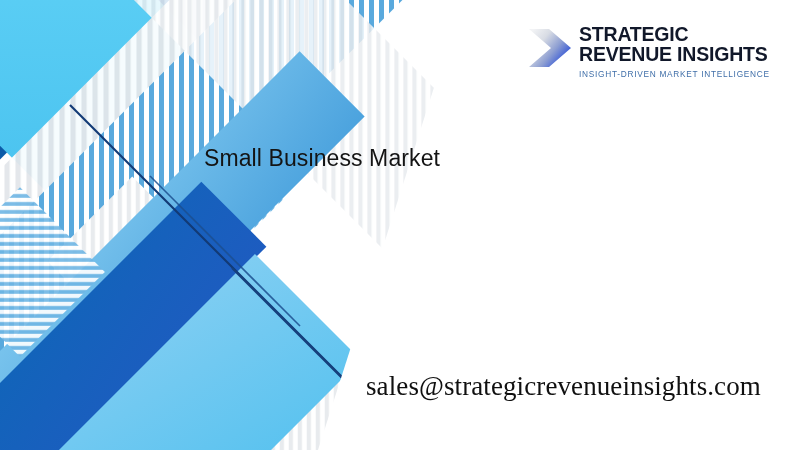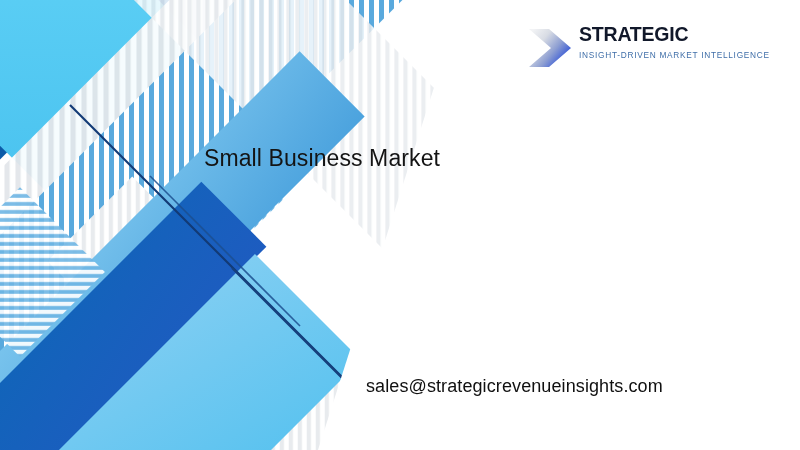--- a/index.html
+++ b/index.html
@@ -78,22 +78,22 @@
     color: #141414;
     letter-spacing: 0.1px;
     white-space: nowrap;
   }
 
   
   #email {
     position: absolute;
     left: 366px;
     top: 373px;
-    font-family: Liberation Sans, sans-serif;
-    font-size: 18px;
+    font-family: Liberation Serif, serif;
+    font-size: 27px;
     line-height: 26px;
     font-weight: normal;
     color: #101010;
     letter-spacing: 0.1px;
     white-space: nowrap;
   }
 </style>
 </head>
 <body>
 
@@ -223,20 +223,21 @@
           <stop offset="0.58" stop-color="#8e9fd2"></stop>
           <stop offset="0.82" stop-color="#3f5fd6"></stop>
           <stop offset="1.00" stop-color="#2440c4"></stop>
         </linearGradient>
       </defs>
       <path d="M2 3 L22 3 L44 22 L22 41 L2 41 L24 22 Z" fill="url(#gChev)"></path>
     </svg>
 
     <div id="logo-text">
       <div class="logo-line">STRATEGIC</div>
+      <div class="logo-line">REVENUE INSIGHTS</div>
       <div id="logo-tagline">INSIGHT-DRIVEN MARKET INTELLIGENCE</div>
     </div>
   </div>
 
   <div id="title">Small Business Market</div>
 
   <div id="email">sales@strategicrevenueinsights.com</div>
 
 </div>
 

